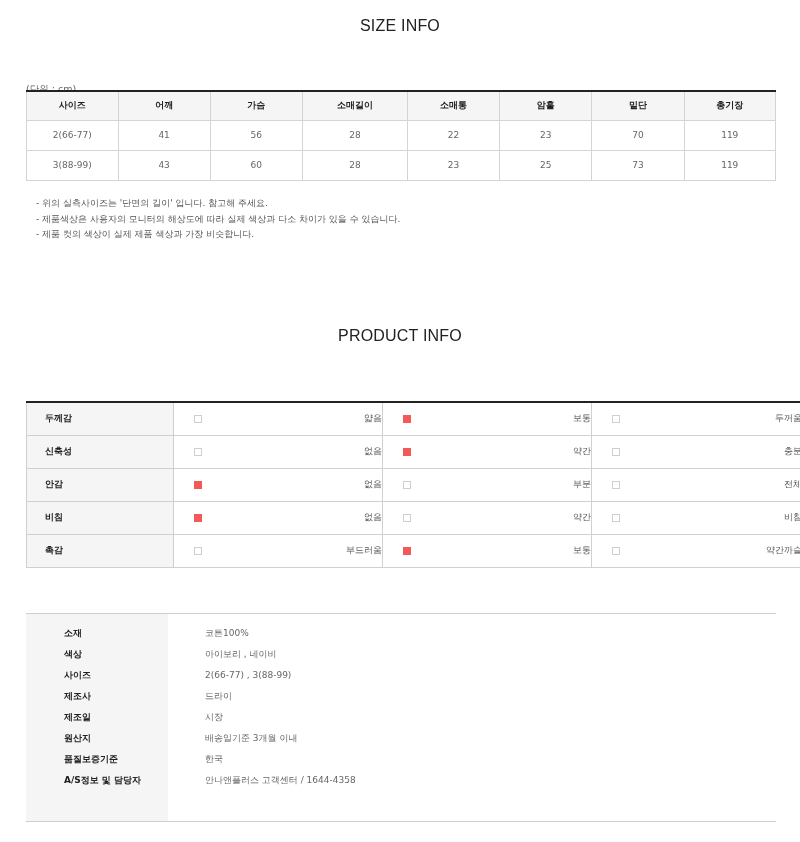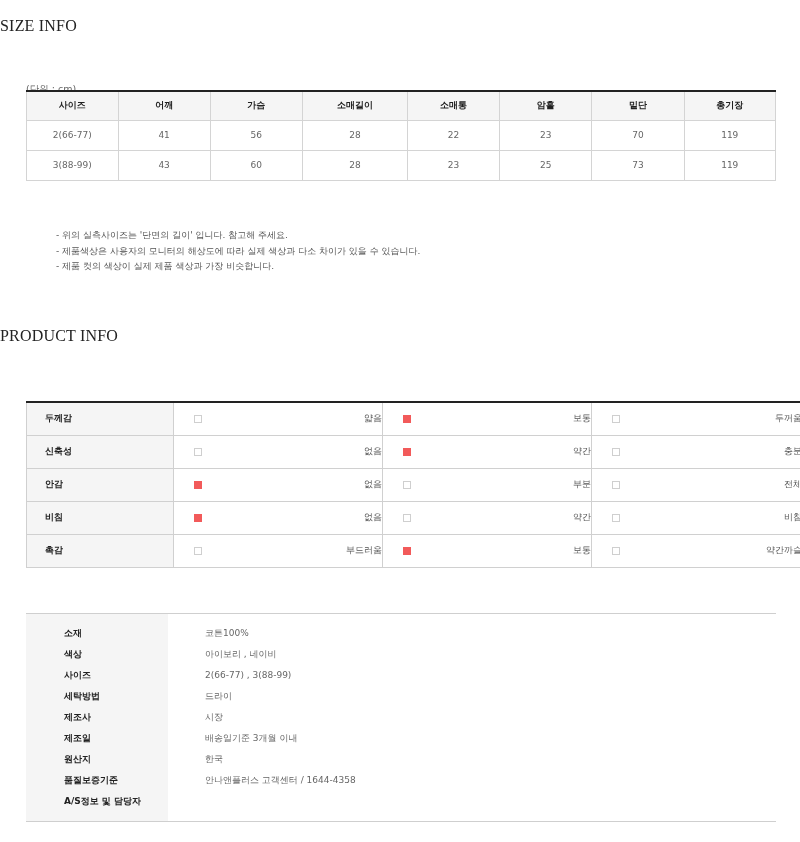--- a/index.html
+++ b/index.html
@@ -1,21 +1,21 @@
 <!DOCTYPE html>
 <html><head>
 <meta charset="utf-8">
 <style>
   * { box-sizing: border-box; margin: 0; padding: 0; }
   html, body { width: 800px; height: 842px; background: #ffffff; overflow: hidden; }
   body { font-family: "DejaVu Sans", "Liberation Sans", sans-serif; color: #555; position: relative; }
 
   .section-title {
-    position: absolute; left: 0; width: 800px; text-align: left;
-    font-family: Liberation Serif, serif;
+    position: absolute; left: 0; width: 800px; text-align: center;
+    font-family: Liberation Sans, sans-serif;
     color: #222; font-size: 16px; letter-spacing: 0.2px;
   }
   #size-title { top: 17px; }
   #product-title { top: 327px; }
 
   .unit {
     position: absolute; left: 26px; top: 69px; font-size: 9.5px; color: #666; margin-top: 14px;
   }
 
   
@@ -27,22 +27,22 @@
   .size-table th, .size-table td {
     border: 1px solid #d4d4d4; text-align: center; height: 30px;
     font-size: 9px;
   }
   .size-table tr:first-child th { border-top: none; }
   .size-table th { background: #f5f5f5; color: #222; font-weight: bold; height: 29px; }
   .size-table td { color: #666; }
   .size-table th:first-child, .size-table td:first-child { border-left: 1px solid #d4d4d4; }
 
   .notes {
-    position: absolute; left: 56px; top: 196px; list-style: none;
-    font-size: 9px; color: #555; line-height: 15.5px; margin-top: 32px;
+    position: absolute; left: 36px; top: 196px; list-style: none;
+    font-size: 9px; color: #555; line-height: 15.5px;
   }
 
   
   .product-table {
     position: absolute; left: 26px; top: 401px; width: 777px;
     border-top: 2px solid #222;
   }
   .product-table td {
     border: 1px solid #d0d0d0; height: 33px; font-size: 9px; color: #555;
   }
@@ -233,21 +233,20 @@
         </td>
   </tr>
 </tbody>
   </table>
 
 <div class="detail">
   <div class="detail-labels">
     <div class="drow">소재</div>
     <div class="drow">색상</div>
     <div class="drow">사이즈</div>
-    <div class="drow">세탁방법</div>
     <div class="drow">제조사</div>
     <div class="drow">제조일</div>
     <div class="drow">원산지</div>
     <div class="drow">품질보증기준</div>
     <div class="drow">A/S정보 및 담당자</div>
   </div>
   <div class="detail-values">
     <div class="drow">코튼100%</div>
     <div class="drow">아이보리 , 네이비</div>
     <div class="drow">2(66-77) , 3(88-99)</div>

